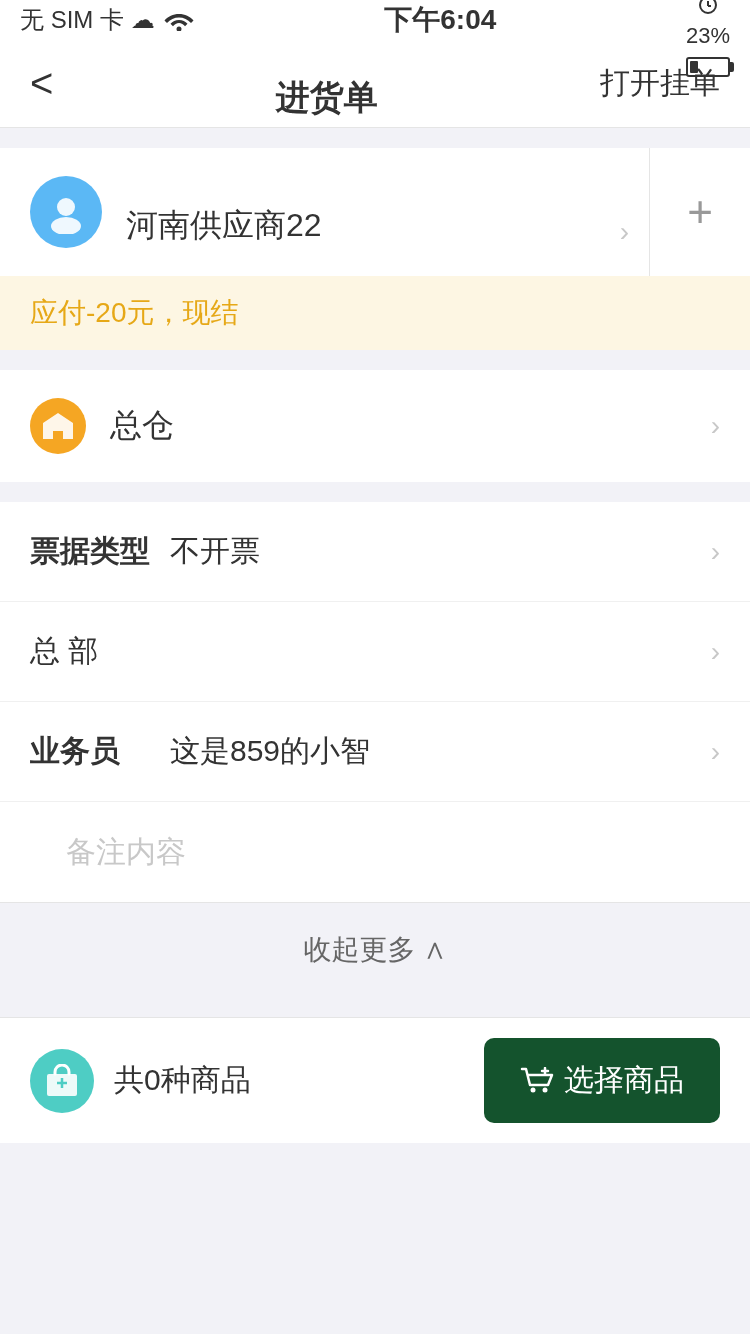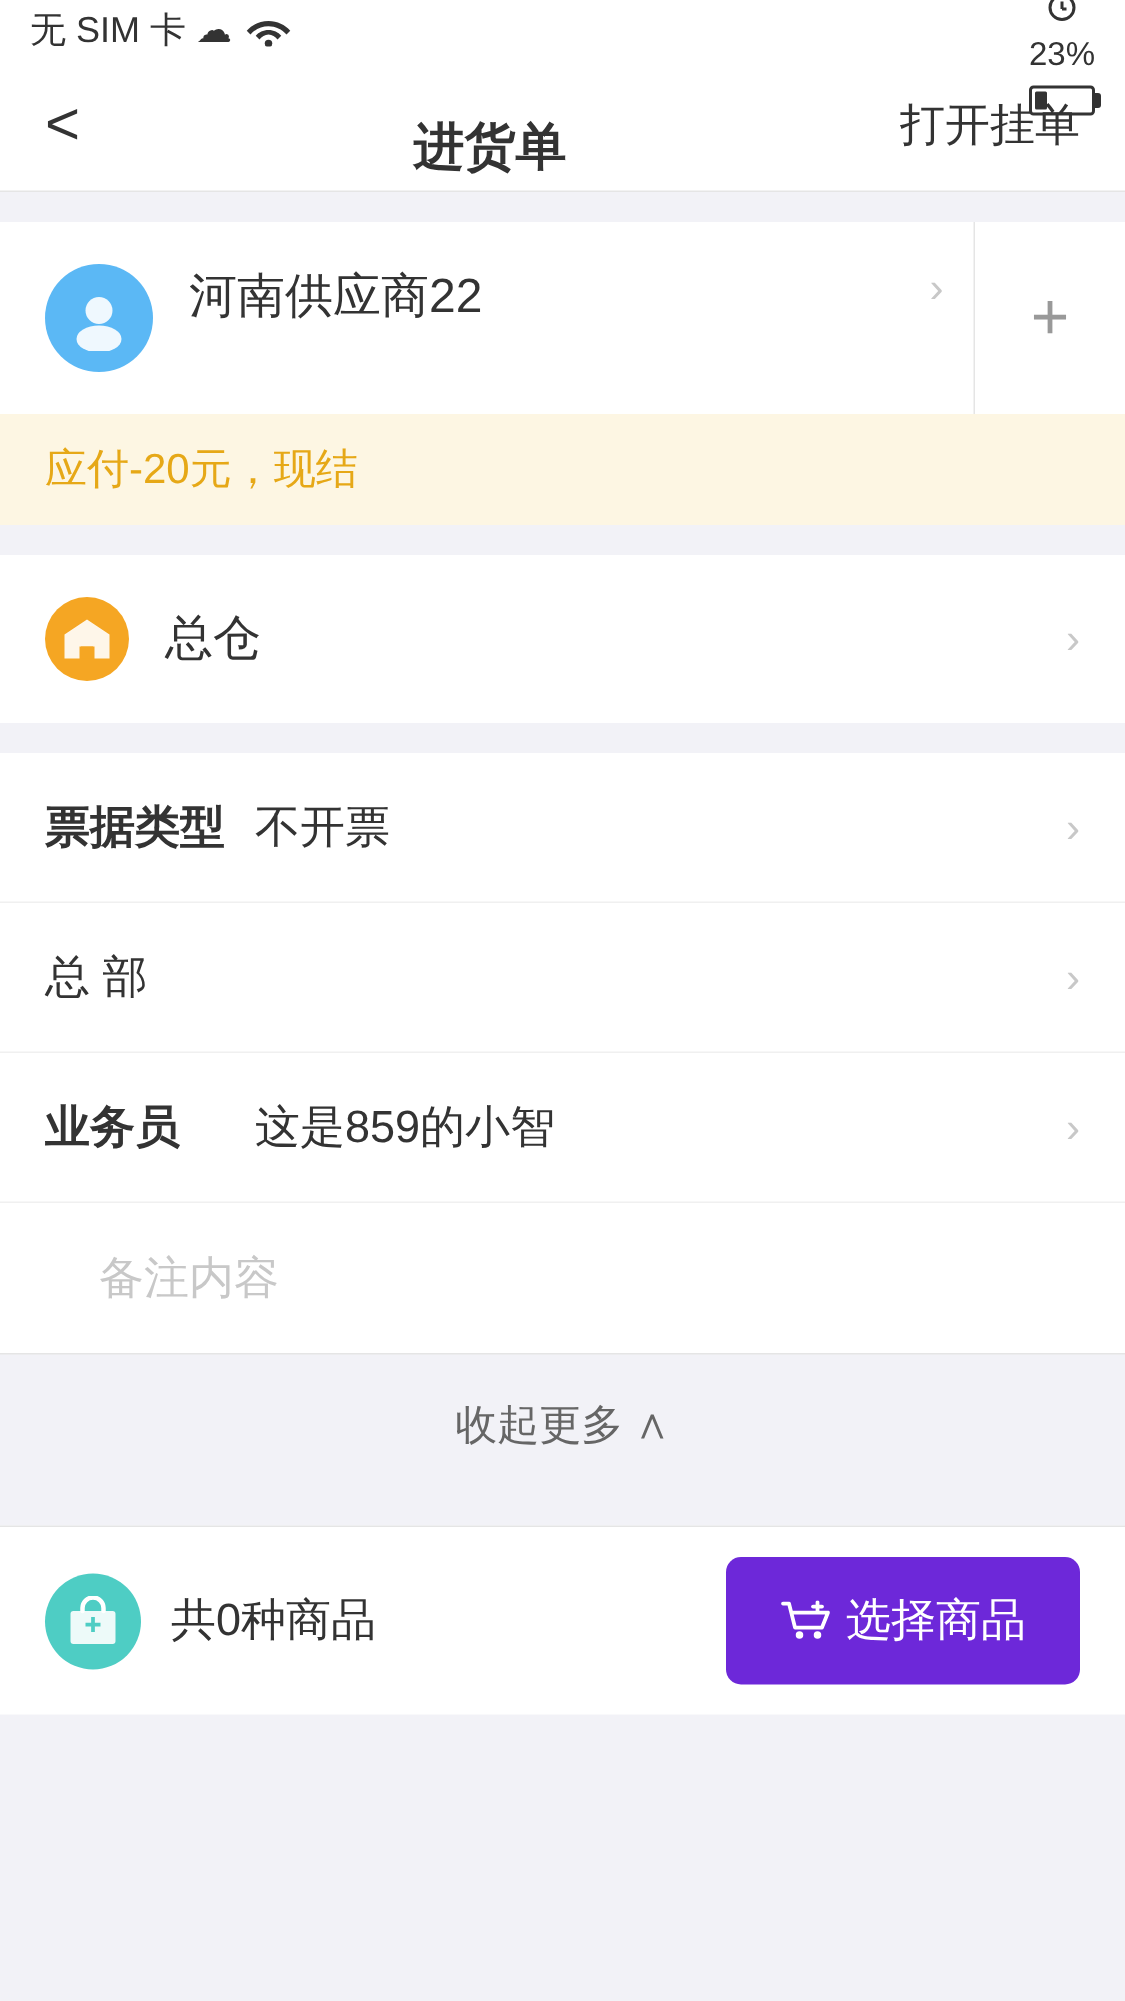--- a/index.html
+++ b/index.html
@@ -56,21 +56,21 @@
 
     
     .supplier-section {
       background: #fff;
       display: flex;
       align-items: stretch;
     }
     .supplier-main {
       flex: 1;
       display: flex;
-      align-items: flex-start;
+      align-items: flex-end;
       padding: 28px 20px 28px 30px;
       border-right: 1px solid #e5e5e5;
       cursor: pointer;
     }
     .supplier-avatar {
       width: 72px; height: 72px; border-radius: 50%; background: #5bb8f5;
       display: flex; align-items: center; justify-content: center;
       margin-right: 24px; flex-shrink: 0;
     }
     .supplier-avatar svg { width: 44px; height: 44px; }
@@ -141,41 +141,42 @@
       padding: 20px 30px;
       border-top: 1px solid #e5e5e5;
     }
     .product-icon {
       width: 64px; height: 64px; border-radius: 50%; background: #4ecdc4;
       display: flex; align-items: center; justify-content: center;
       margin-right: 20px; flex-shrink: 0;
     }
     .product-count { flex: 1; font-size: 30px; color: #333; }
     .select-product-btn {
-      background: #6d28d9;
+      background: #14532d;
       color: #fff;
       font-size: 30px;
       padding: 22px 36px;
       border-radius: 10px;
       display: flex; align-items: center; gap: 10px;
       cursor: pointer; border: none; font-family: Liberation Serif, serif;
     }
   </style>
 </head>
 <body>
 
 <div class="status-bar">
   <div class="status-left">
     <span>无 SIM 卡 ☁</span>
     <svg width="32" height="22" viewBox="0 0 32 22">
       <path d="M16 5C10 5 5 7.5 1.5 11.5L4 14C7 10.5 11.5 8.5 16 8.5s9 2 12 5.5l2.5-2.5C27 7.5 22 5 16 5z" fill="#333"></path>
       <path d="M16 11c-3.5 0-6.5 1.5-8.5 3.8l2.5 2.5C11.5 15.5 13.6 14 16 14s4.5 1.5 6 3.3l2.5-2.5C22.5 12.5 19.5 11 16 11z" fill="#333"></path>
       <circle cx="16" cy="20" r="2.5" fill="#333"></circle>
     </svg>
   </div>
+  <div class="status-center">下午6:04</div>
   <div class="status-right">
     <svg width="20" height="22" viewBox="0 0 20 22">
       <path d="M10 0L2 8l2 1.5L10 3l6 6.5L18 8z M4 9.5L10 20l6-10.5-2-1L10 15 6 10.5z" fill="#333"></path>
     </svg>
     <svg width="22" height="22" viewBox="0 0 22 22">
       <circle cx="11" cy="12" r="8" fill="none" stroke="#333" stroke-width="2"></circle>
       <line x1="11" y1="8" x2="11" y2="13" stroke="#333" stroke-width="2"></line>
       <line x1="11" y1="13" x2="14" y2="13" stroke="#333" stroke-width="2"></line>
       <line x1="3" y1="5" x2="6" y2="3" stroke="#333" stroke-width="2"></line>
       <line x1="19" y1="5" x2="16" y2="3" stroke="#333" stroke-width="2"></line>

